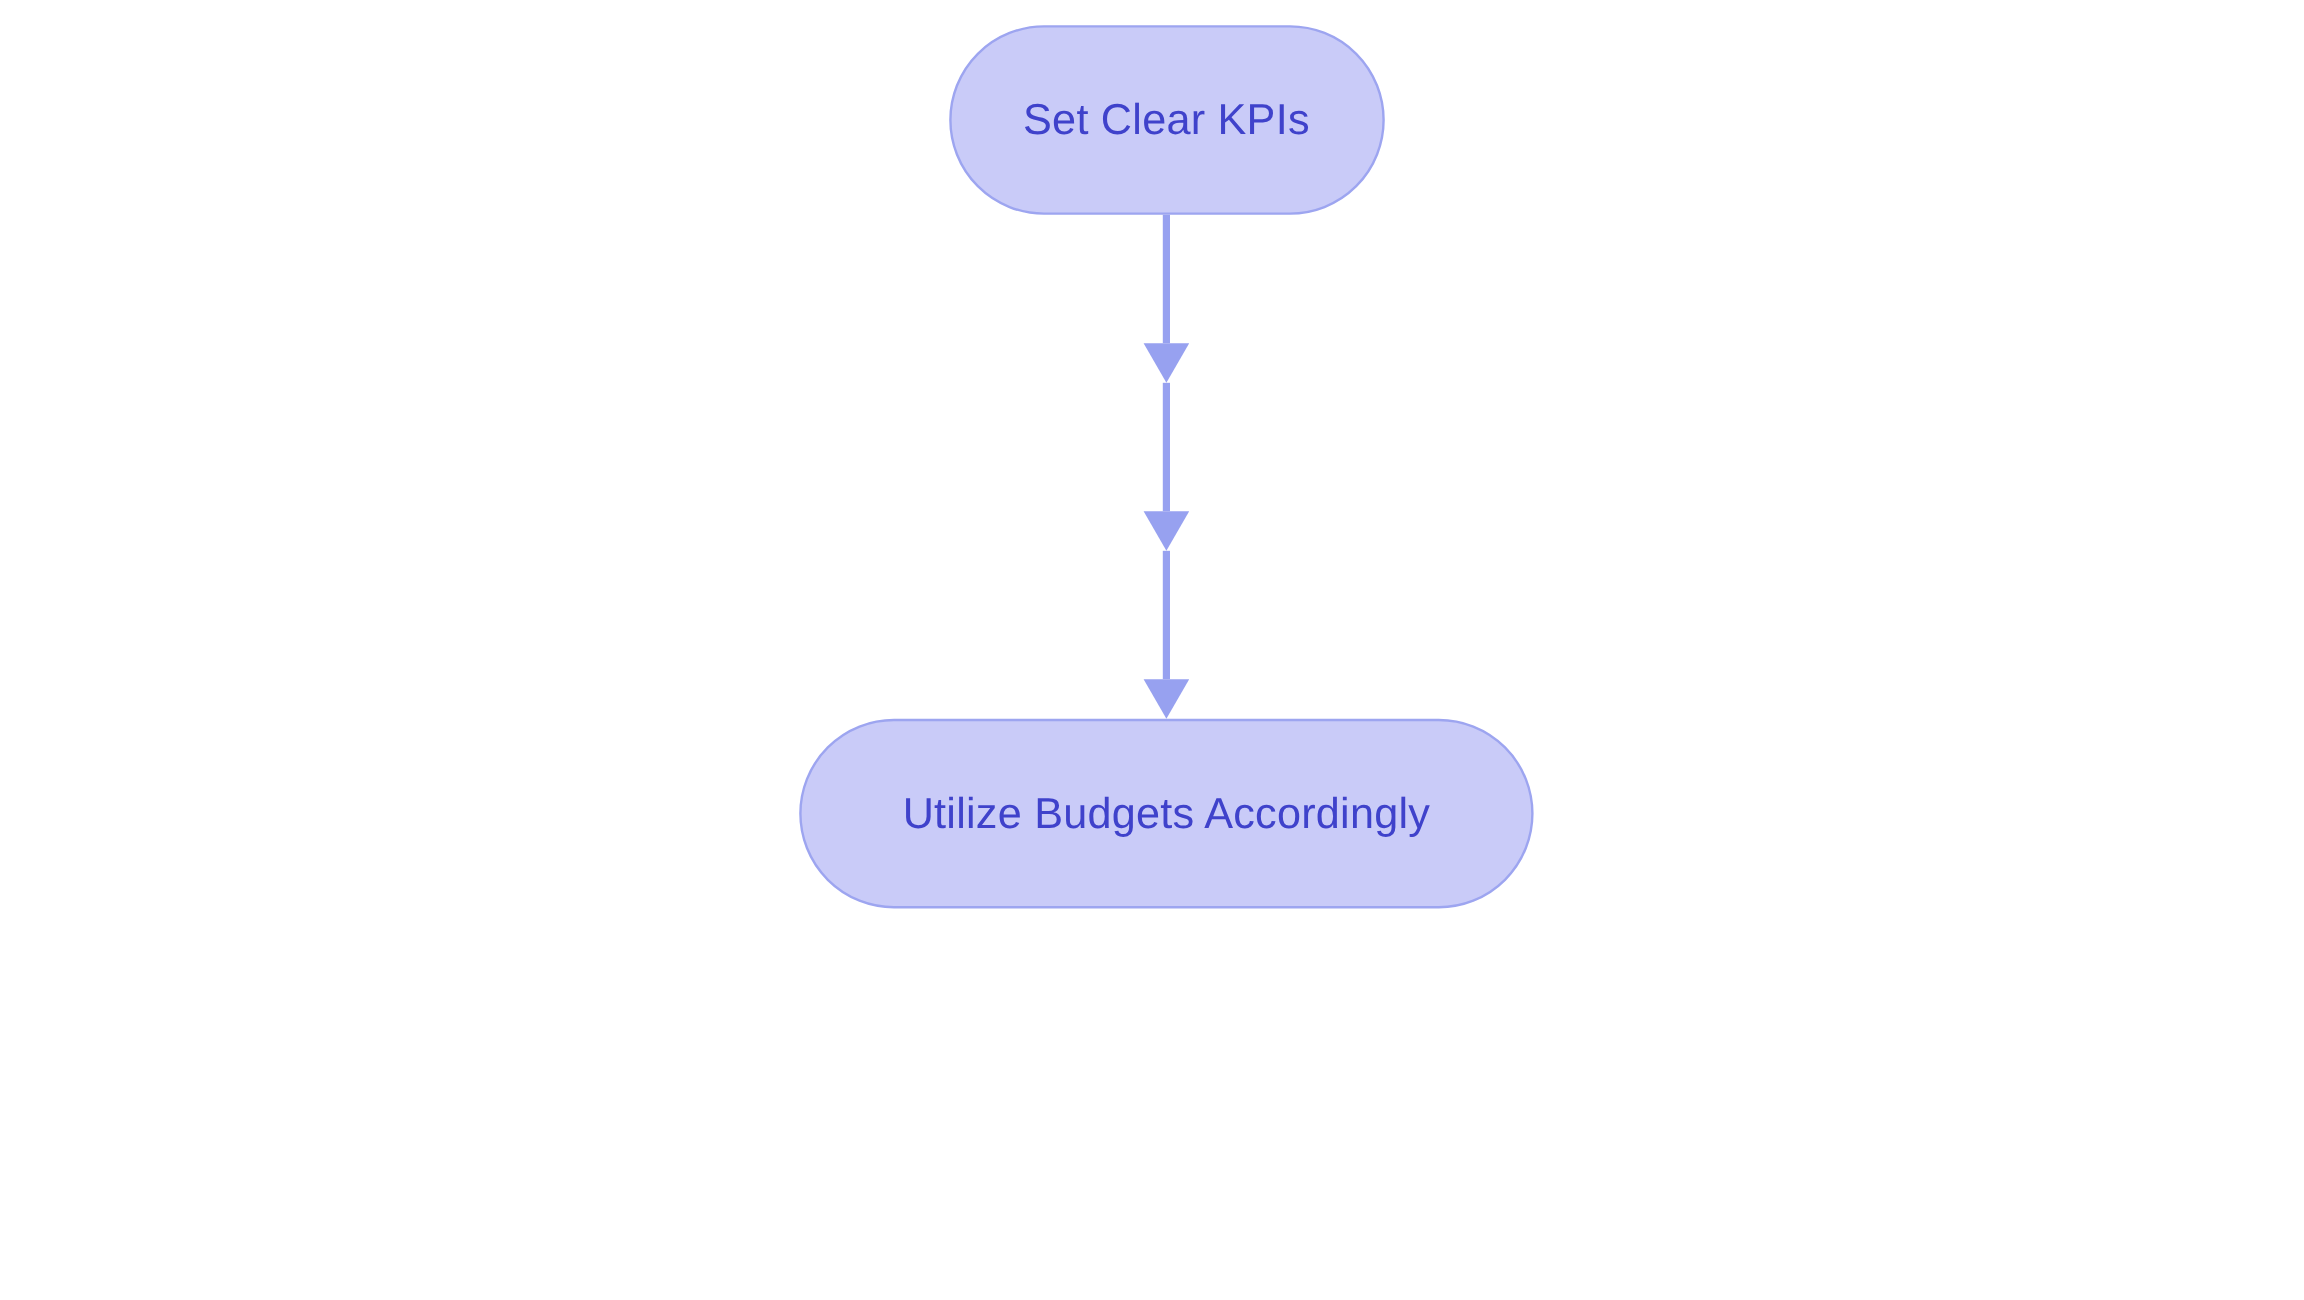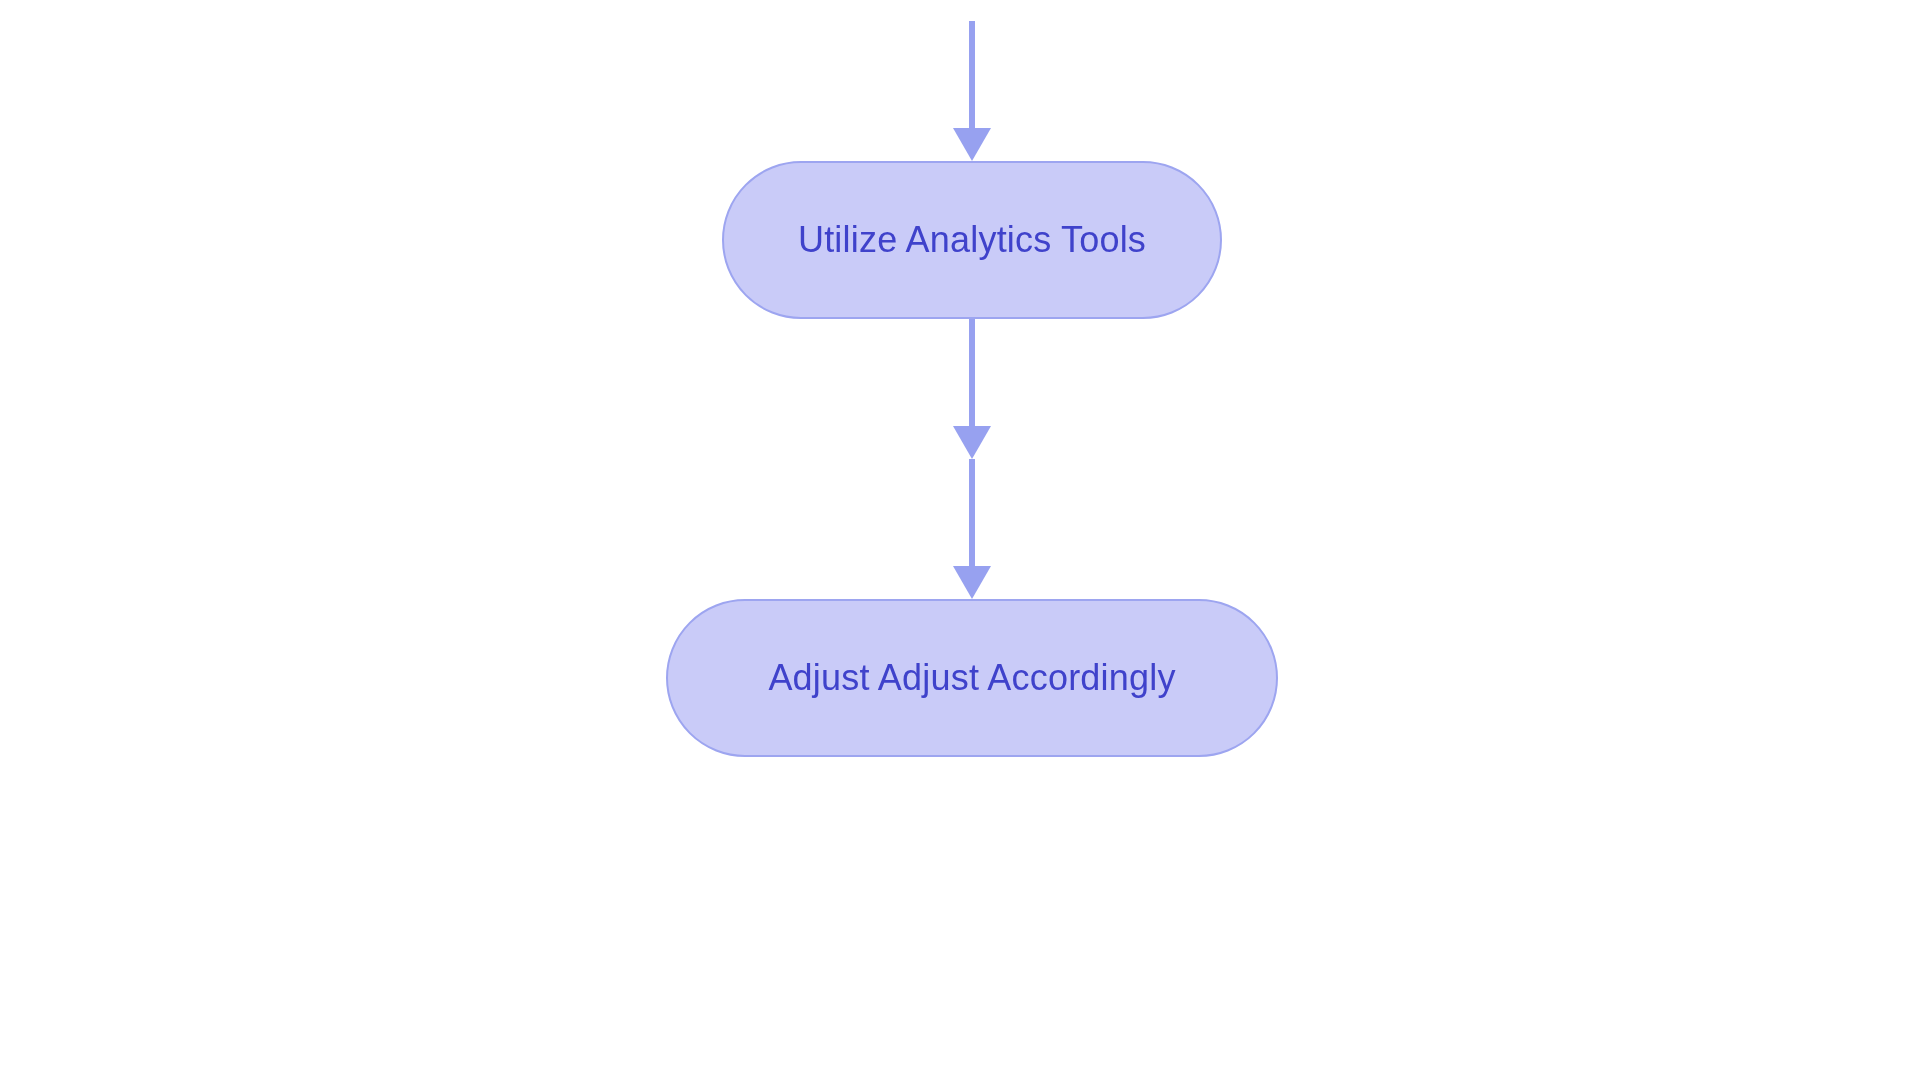--- a/index.html
+++ b/index.html
@@ -72,39 +72,39 @@
     border-right: 19px solid transparent;
     border-top: 33px solid var(--arrow);
   }
 </style>
 </head>
 <body>
 
 <div class="canvas">
   <div class="flow">
 
-
-    <div class="arrow">
-      <div class="arrow-line"></div>
-      <div class="arrow-head"></div>
-    </div>
-
-    <div class="node node-2">
-      <span class="node-label">Utilize Analytics Tools</span>
+    <div class="node node-1">
+      <span class="node-label">Set Clear KPIs</span>
     </div>
 
     <div class="arrow">
       <div class="arrow-line"></div>
       <div class="arrow-head"></div>
     </div>
 
 
     <div class="arrow">
       <div class="arrow-line"></div>
       <div class="arrow-head"></div>
     </div>
 
+
+    <div class="arrow">
+      <div class="arrow-line"></div>
+      <div class="arrow-head"></div>
+    </div>
+
     <div class="node node-4">
-      <span class="node-label">Adjust Adjust Accordingly</span>
+      <span class="node-label">Utilize Budgets Accordingly</span>
     </div>
 
   </div>
 </div>
 
 </body></html>

